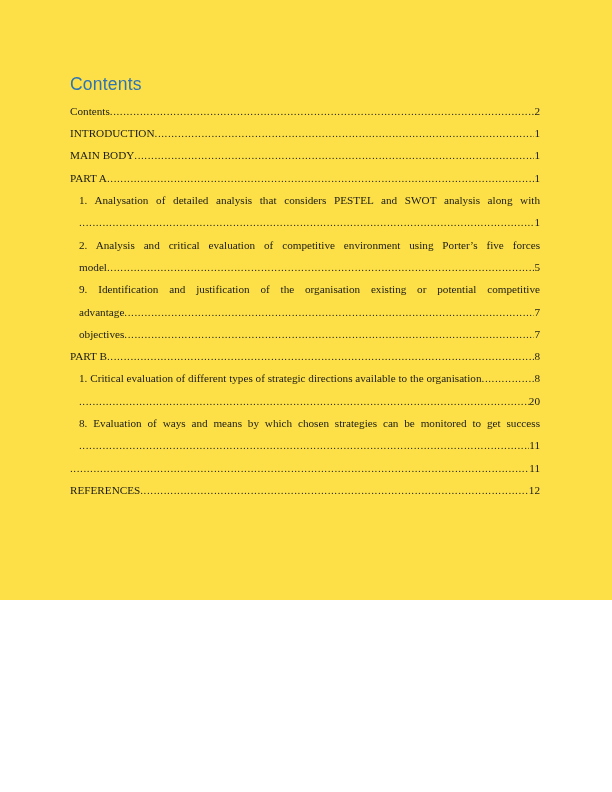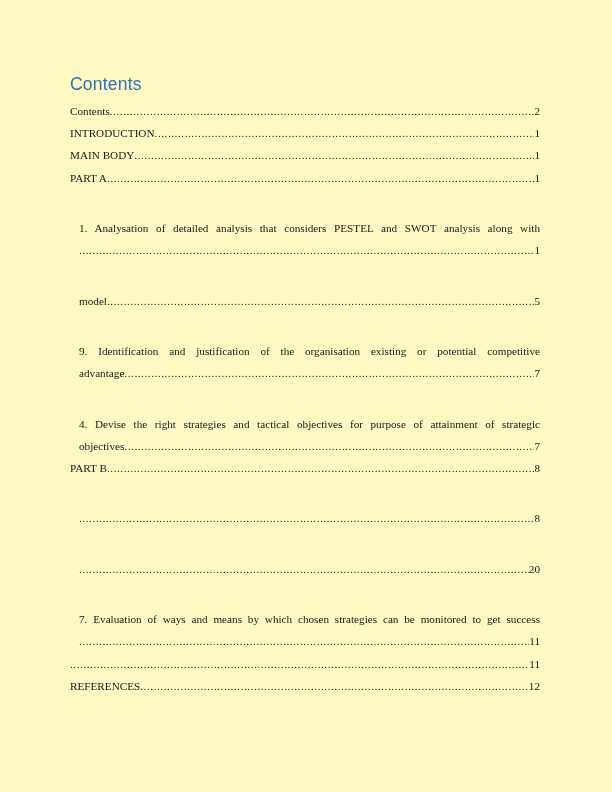--- a/index.html
+++ b/index.html
@@ -12,22 +12,22 @@
     height: 792px;
     position: relative;
     font-family: "Liberation Serif", "DejaVu Serif", serif;
     overflow: hidden;
   }
 
   .page {
     position: absolute;
     left: 0; top: 0;
     width: 612px;
-    height: 792px;
-    background: #fef9c3;
+    height: 600px;
+    background: #fde047;
   }
 
   
   .toc-wrap {
     position: absolute;
     left: 70px;
     top: 74px;
     width: 470px;
   }
 
@@ -62,21 +62,20 @@
   }
 
   .toc-entry.level-1 {
     margin-left: 0;
     width: 470px;
   }
 
   .toc-entry.level-2 {
     margin-left: 9px;
     width: 461px;
-    margin-top: 28px;
   }
 
   
   .line-row {
     display: flex;
     align-items: baseline;
     width: 100%;
   }
   .line-row .lr-text {
     flex: 0 0 auto;
@@ -148,68 +147,69 @@
         <div class="toc-entry level-2">
           <div class="just-block">
             <span class="jb-line">1. Analysation of detailed analysis that considers PESTEL and SWOT analysis along with</span>
           </div>
           <div class="line-row">
             <span class="lr-dots">............................................................................................................................................................................................................................................................................................................</span>
             <span class="lr-num">1</span>
           </div>
         </div>
         <div class="toc-entry level-2">
+          <div class="just-block">
+            <span class="jb-line">2. Analysis and critical evaluation of competitive environment using Porter’s five forces</span>
+          </div>
           <div class="line-row">
             <span class="lr-text">model</span>
             <span class="lr-dots">............................................................................................................................................................................................................................................................................................................</span>
             <span class="lr-num">5</span>
           </div>
         </div>
         <div class="toc-entry level-2">
           <div class="just-block">
             <span class="jb-line">9. Identification and justification of the organisation existing or potential competitive</span>
           </div>
           <div class="line-row">
             <span class="lr-text">advantage</span>
             <span class="lr-dots">............................................................................................................................................................................................................................................................................................................</span>
             <span class="lr-num">7</span>
           </div>
         </div>
         <div class="toc-entry level-2">
-          <div class="just-block">
-            <span class="jb-line">4. Devise the right strategies and tactical objectives for purpose of attainment of strategic</span>
-          </div>
           <div class="line-row">
             <span class="lr-text">objectives</span>
             <span class="lr-dots">............................................................................................................................................................................................................................................................................................................</span>
             <span class="lr-num">7</span>
           </div>
         </div>
         <div class="toc-entry level-1">
           <div class="line-row">
             <span class="lr-text">PART B</span>
             <span class="lr-dots">............................................................................................................................................................................................................................................................................................................</span>
             <span class="lr-num">8</span>
           </div>
         </div>
         <div class="toc-entry level-2">
           <div class="line-row">
+            <span class="lr-text">1. Critical evaluation of different types of strategic directions available to the organisation</span>
             <span class="lr-dots">............................................................................................................................................................................................................................................................................................................</span>
             <span class="lr-num">8</span>
           </div>
         </div>
         <div class="toc-entry level-2">
           <div class="line-row">
             <span class="lr-dots">............................................................................................................................................................................................................................................................................................................</span>
             <span class="lr-num">20</span>
           </div>
         </div>
         <div class="toc-entry level-2">
           <div class="just-block">
-            <span class="jb-line">7. Evaluation of ways and means by which chosen strategies can be monitored to get success</span>
+            <span class="jb-line">8. Evaluation of ways and means by which chosen strategies can be monitored to get success</span>
           </div>
           <div class="line-row">
             <span class="lr-text"></span>
             <span class="lr-dots">............................................................................................................................................................................................................................................................................................................</span>
             <span class="lr-num">11</span>
           </div>
         </div>
         <div class="toc-entry level-1">
           <div class="line-row">
             <span class="lr-dots">............................................................................................................................................................................................................................................................................................................</span>

